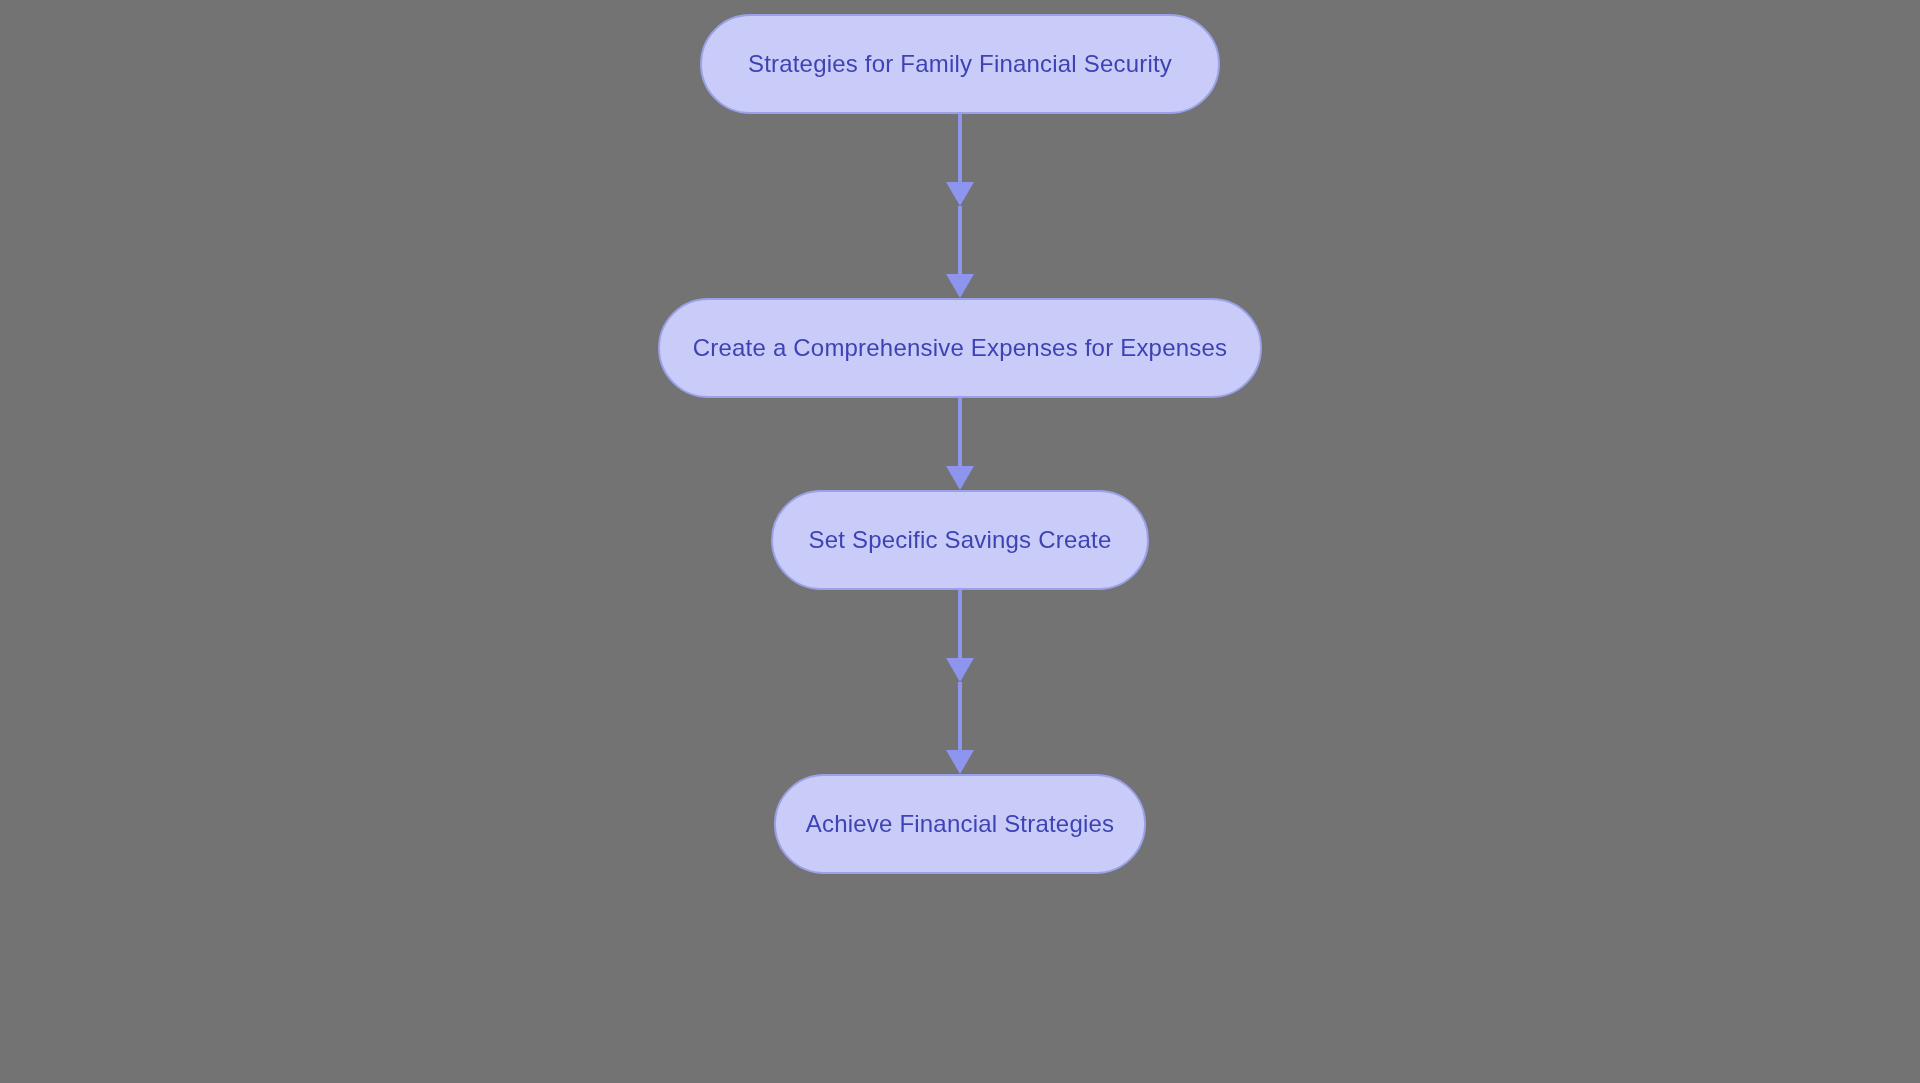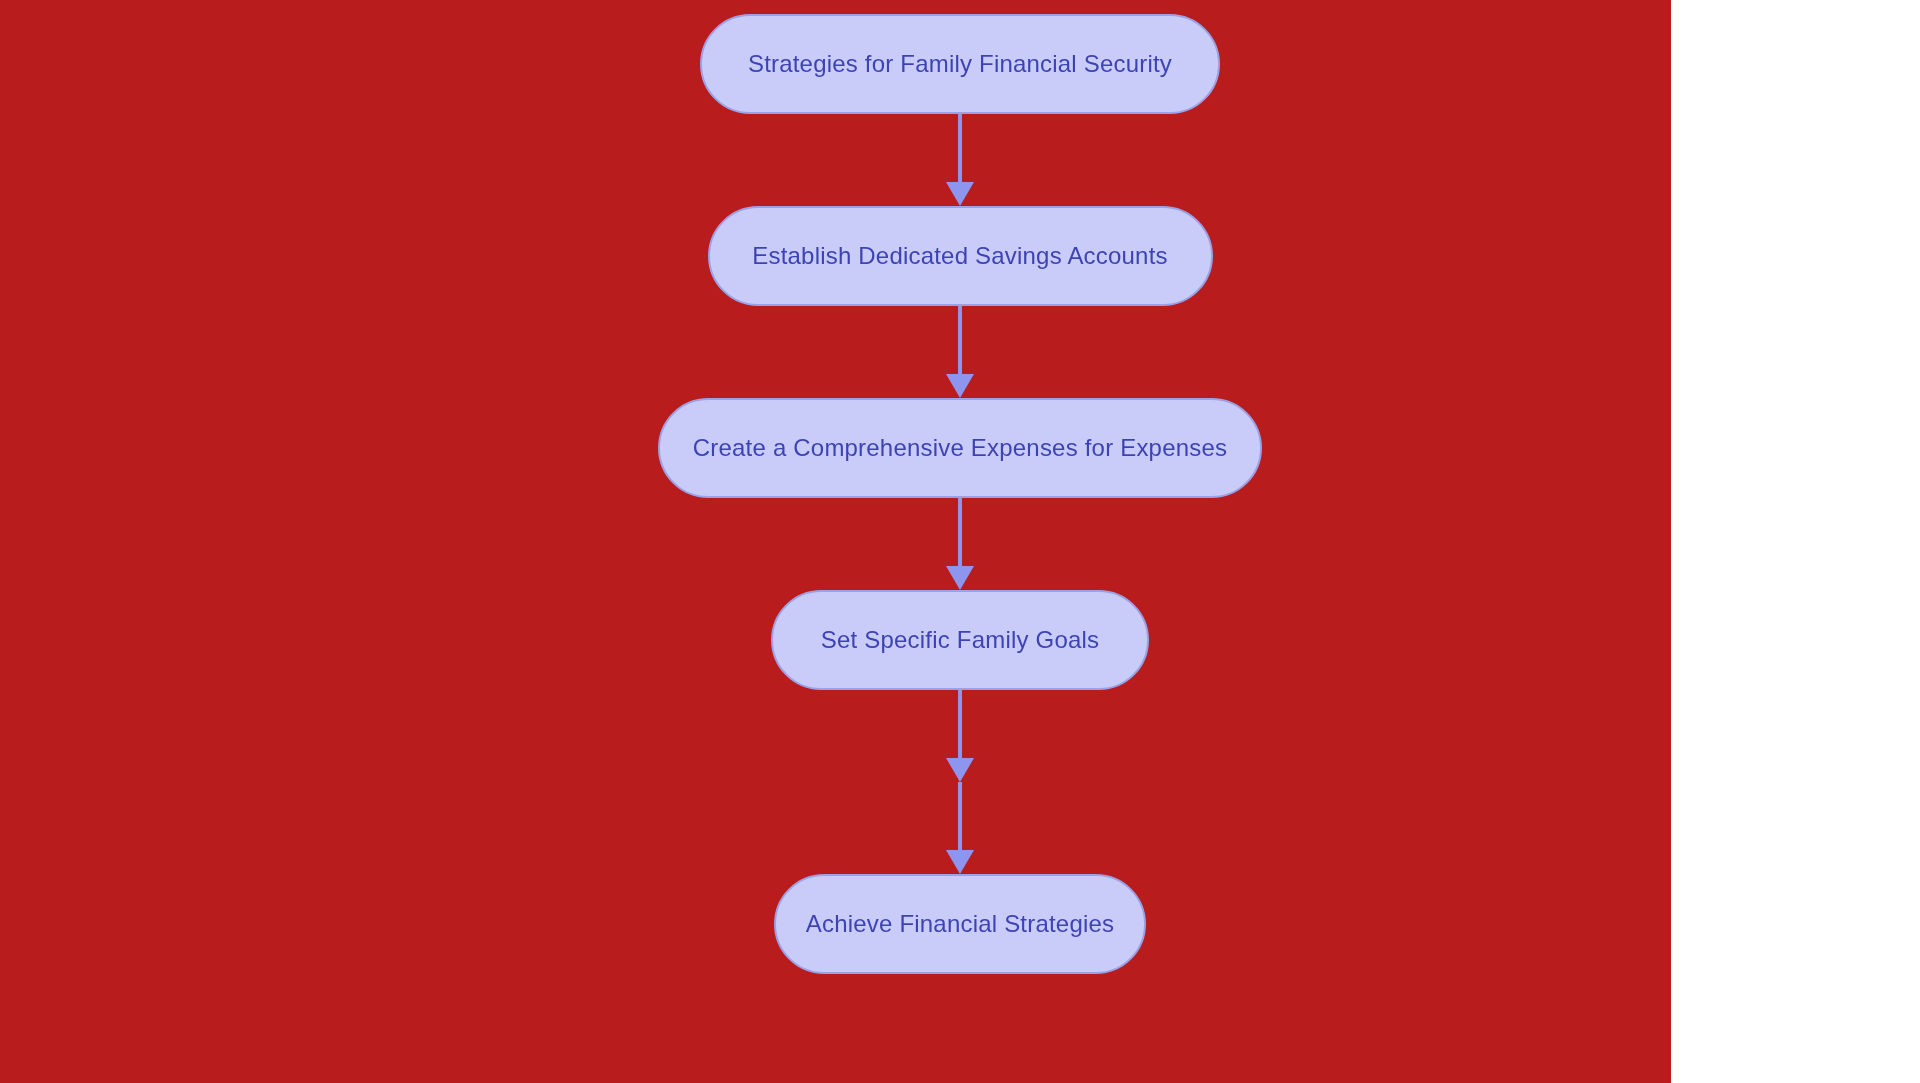--- a/index.html
+++ b/index.html
@@ -2,23 +2,23 @@
 <html><head>
 <meta charset="utf-8">
 <style>
   html, body {
     margin: 0;
     padding: 0;
     background: #ffffff;
   }
   .canvas {
     position: relative;
-    width: 1671px;
+    width: 1920px;
     height: 1083px;
-    background: #b91c1c;
+    background: #737373;
     overflow: hidden;
     font-family: "Liberation Sans", "DejaVu Sans", sans-serif;
   }
   .flow {
     position: absolute;
     top: 14px;
     left: 0;
     width: 1920px;
     display: flex;
     flex-direction: column;
@@ -83,40 +83,37 @@
 
     <div class="node w1">
       <span class="label">Strategies for Family Financial Security</span>
     </div>
 
     <div class="connector">
       <div class="line"></div>
       <div class="head"></div>
     </div>
 
-    <div class="node w2">
-      <span class="label">Establish Dedicated Savings Accounts</span>
-    </div>
 
     <div class="connector">
       <div class="line"></div>
       <div class="head"></div>
     </div>
 
     <div class="node w3">
       <span class="label">Create a Comprehensive Expenses for Expenses</span>
     </div>
 
     <div class="connector">
       <div class="line"></div>
       <div class="head"></div>
     </div>
 
     <div class="node w4">
-      <span class="label">Set Specific Family Goals</span>
+      <span class="label">Set Specific Savings Create</span>
     </div>
 
     <div class="connector">
       <div class="line"></div>
       <div class="head"></div>
     </div>
 
 
     <div class="connector">
       <div class="line"></div>

